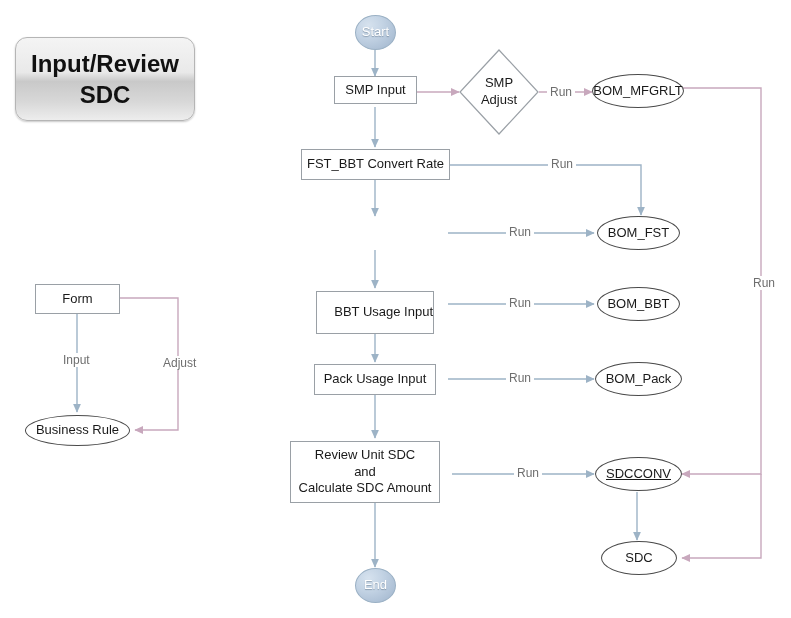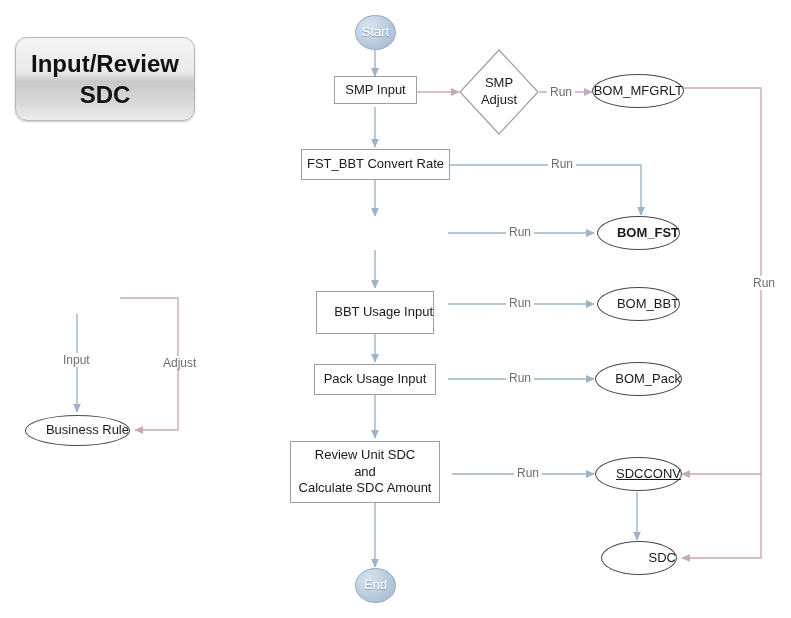--- a/index.html
+++ b/index.html
@@ -38,21 +38,20 @@
     z-index: 3;
   }
   .proc {
     border: 1px solid #9aa0a6;
     background: #ffffff;
   }
   .ellipse-node {
     border: 1px solid #4a4a4a;
     background: #ffffff;
     border-radius: 50%;
-    justify-content: flex-end;
   }
   .terminator {
     border: 1px solid #9ab0c4;
     border-radius: 50%;
     color: #ffffff;
     font-size: 13px;
     background: radial-gradient(ellipse at 32% 28%, #d6e2ee 0%, #c3d3e4 38%, #9fb4cc 100%);
     text-shadow: 0 1px 1px rgba(90,110,130,0.55);
   }
   .diamond-wrap {
@@ -168,20 +167,23 @@
     </g>
   </svg>
 
   <div class="title-box" style="left:15px; top:37px; width:180px; height:84px;">
     <div class="ml">
       <div>Input/Review</div>
       <div>SDC</div>
     </div>
   </div>
 
+  <div class="node proc" style="left:35px; top:284px; width:85px; height:30px;">
+    <span>Form</span>
+  </div>
 
   <div class="node ellipse-node" style="left:25px; top:415px; width:105px; height:31px;">
     <span>Business Rule</span>
   </div>
 
   <div class="edge-label" style="left:60px; top:353px;">Input</div>
 
   <div class="edge-label" style="left:160px; top:356px;">Adjust</div>
 
   <div class="node terminator" style="left:355px; top:15px; width:41px; height:35px;">
@@ -226,21 +228,21 @@
   </div>
 
   <div class="node terminator" style="left:355px; top:568px; width:41px; height:35px;">
     <span>End</span>
   </div>
 
   <div class="node ellipse-node" style="left:592px; top:74px; width:92px; height:34px;">
     <span>BOM_MFGRLT</span>
   </div>
 
-  <div class="node ellipse-node" style="left:597px; top:216px; width:83px; height:34px;font-weight:bold;">
+  <div class="node ellipse-node" style="left:597px; top:216px; width:83px; height:34px;">
     <span>BOM_FST</span>
   </div>
 
   <div class="node ellipse-node" style="left:597px; top:287px; width:83px; height:34px;">
     <span>BOM_BBT</span>
   </div>
 
   <div class="node ellipse-node" style="left:595px; top:362px; width:87px; height:34px;">
     <span>BOM_Pack</span>
   </div>

